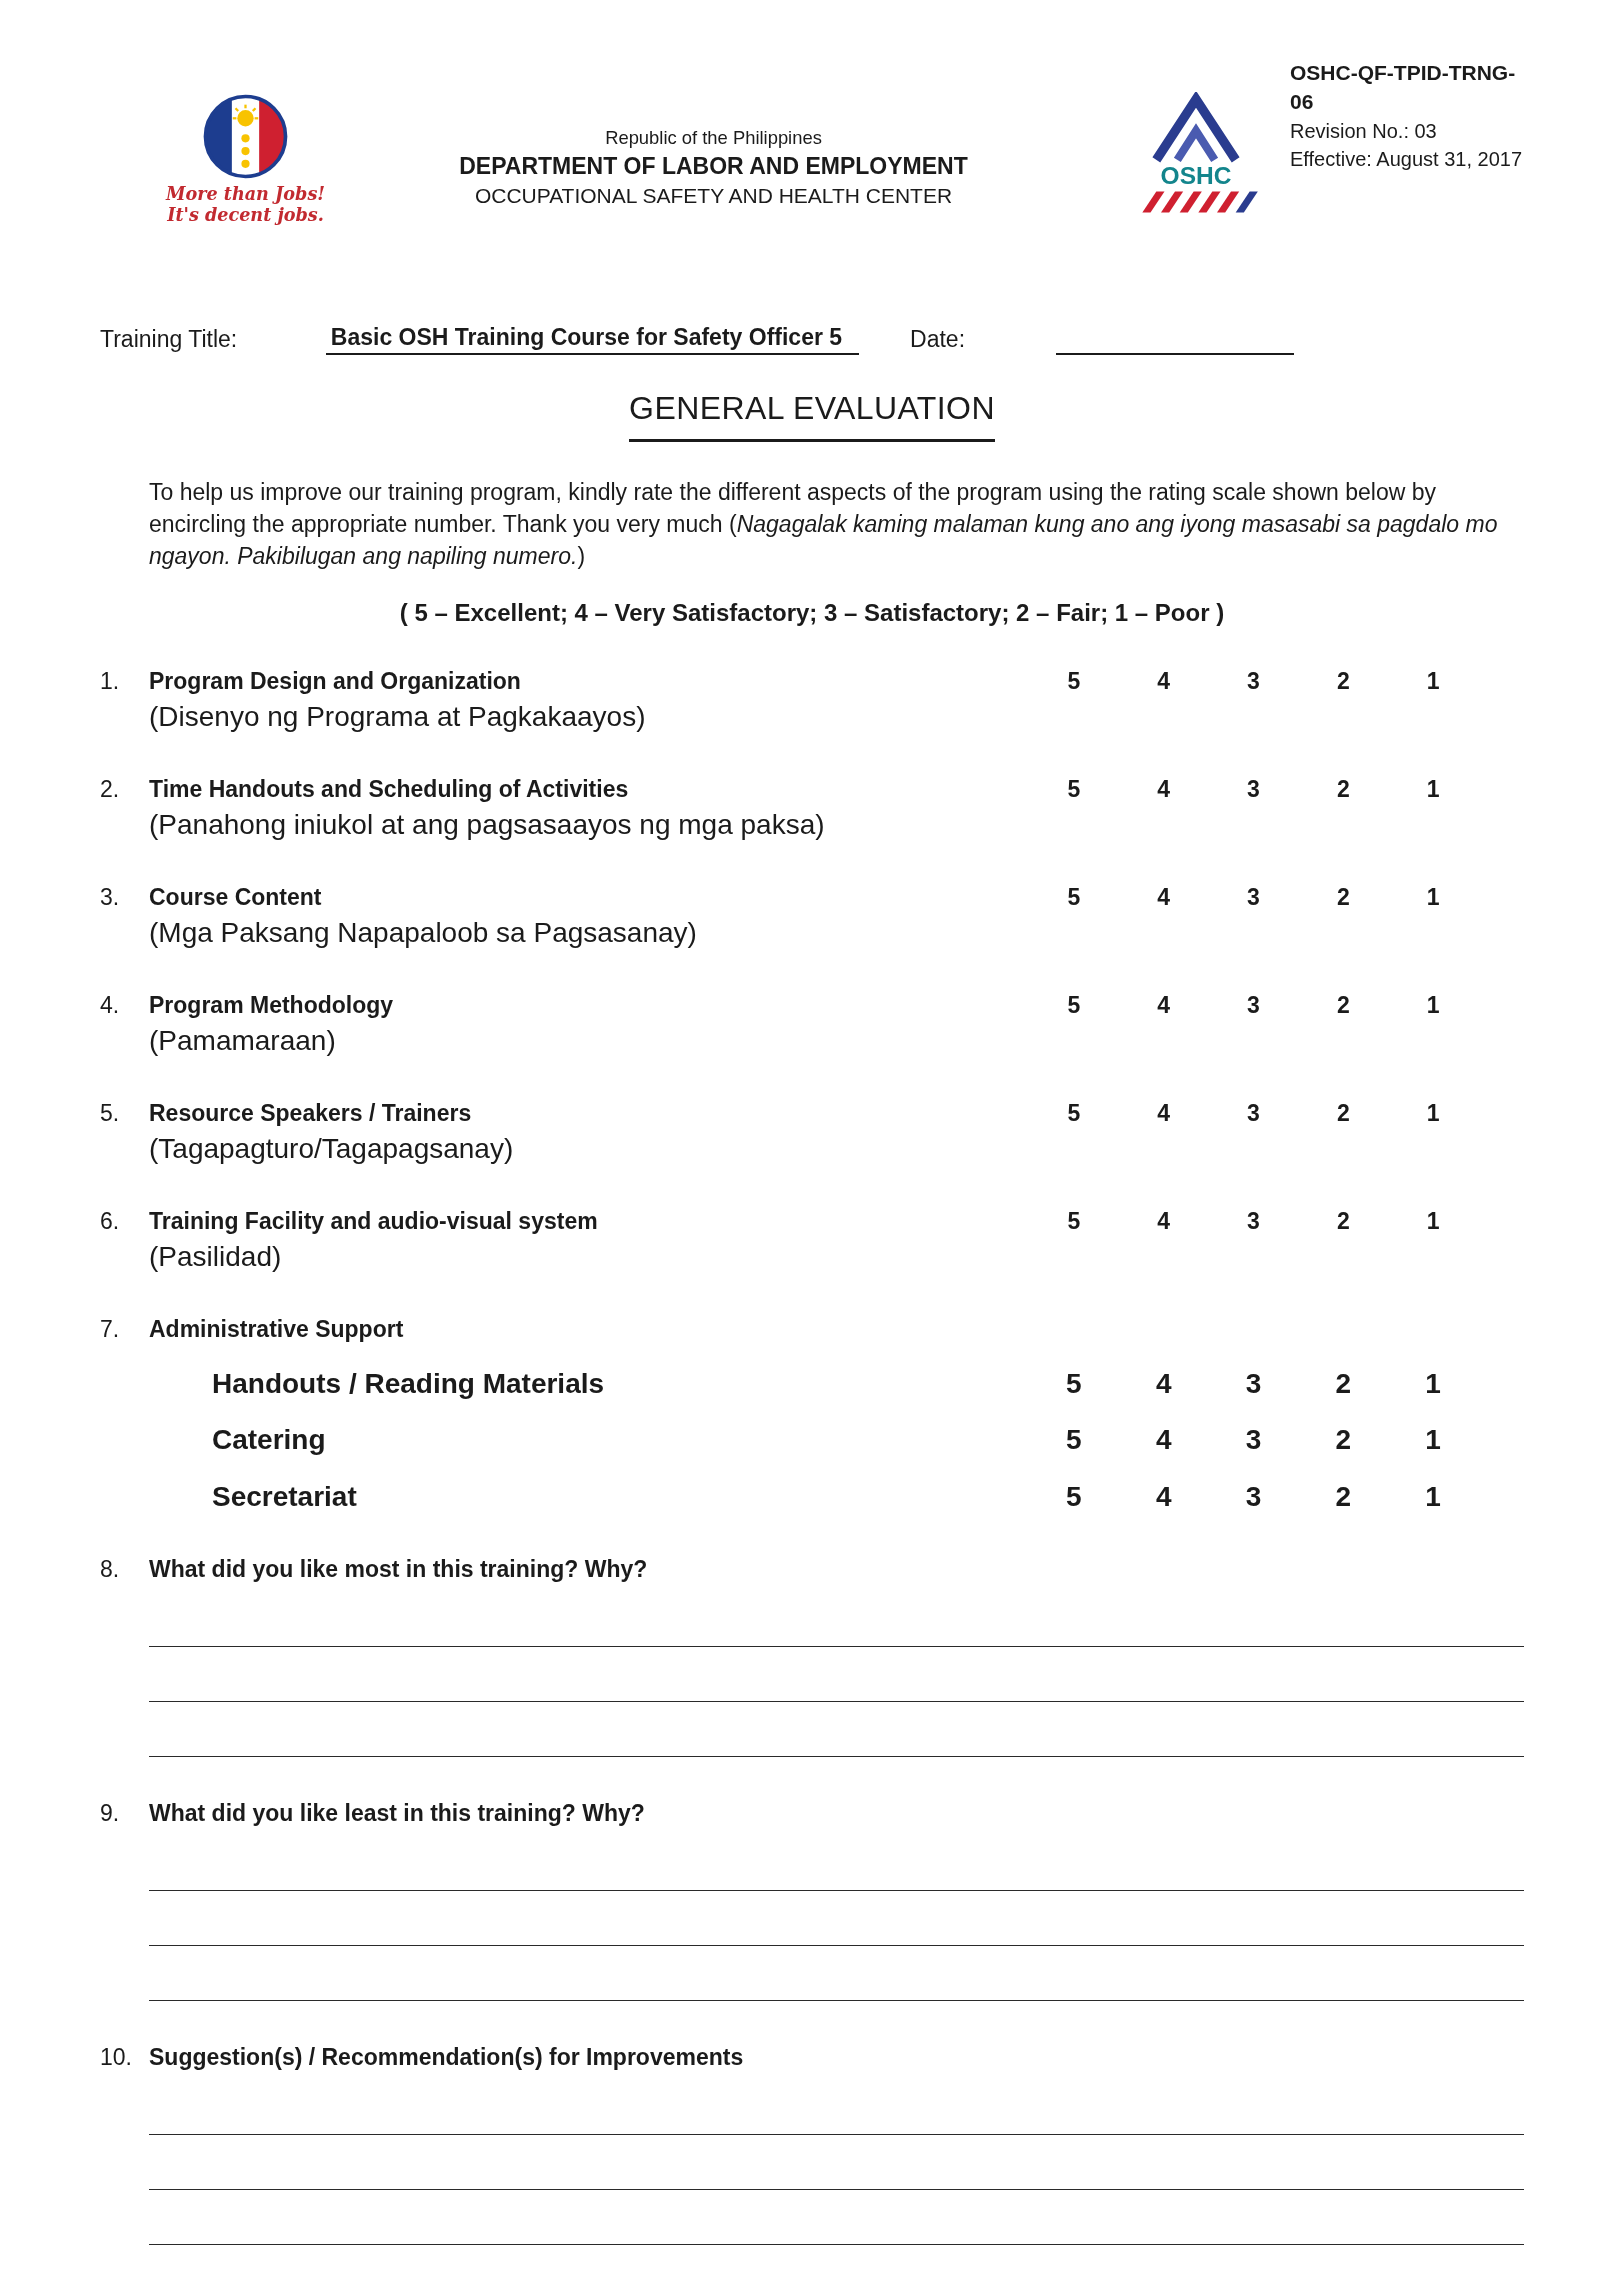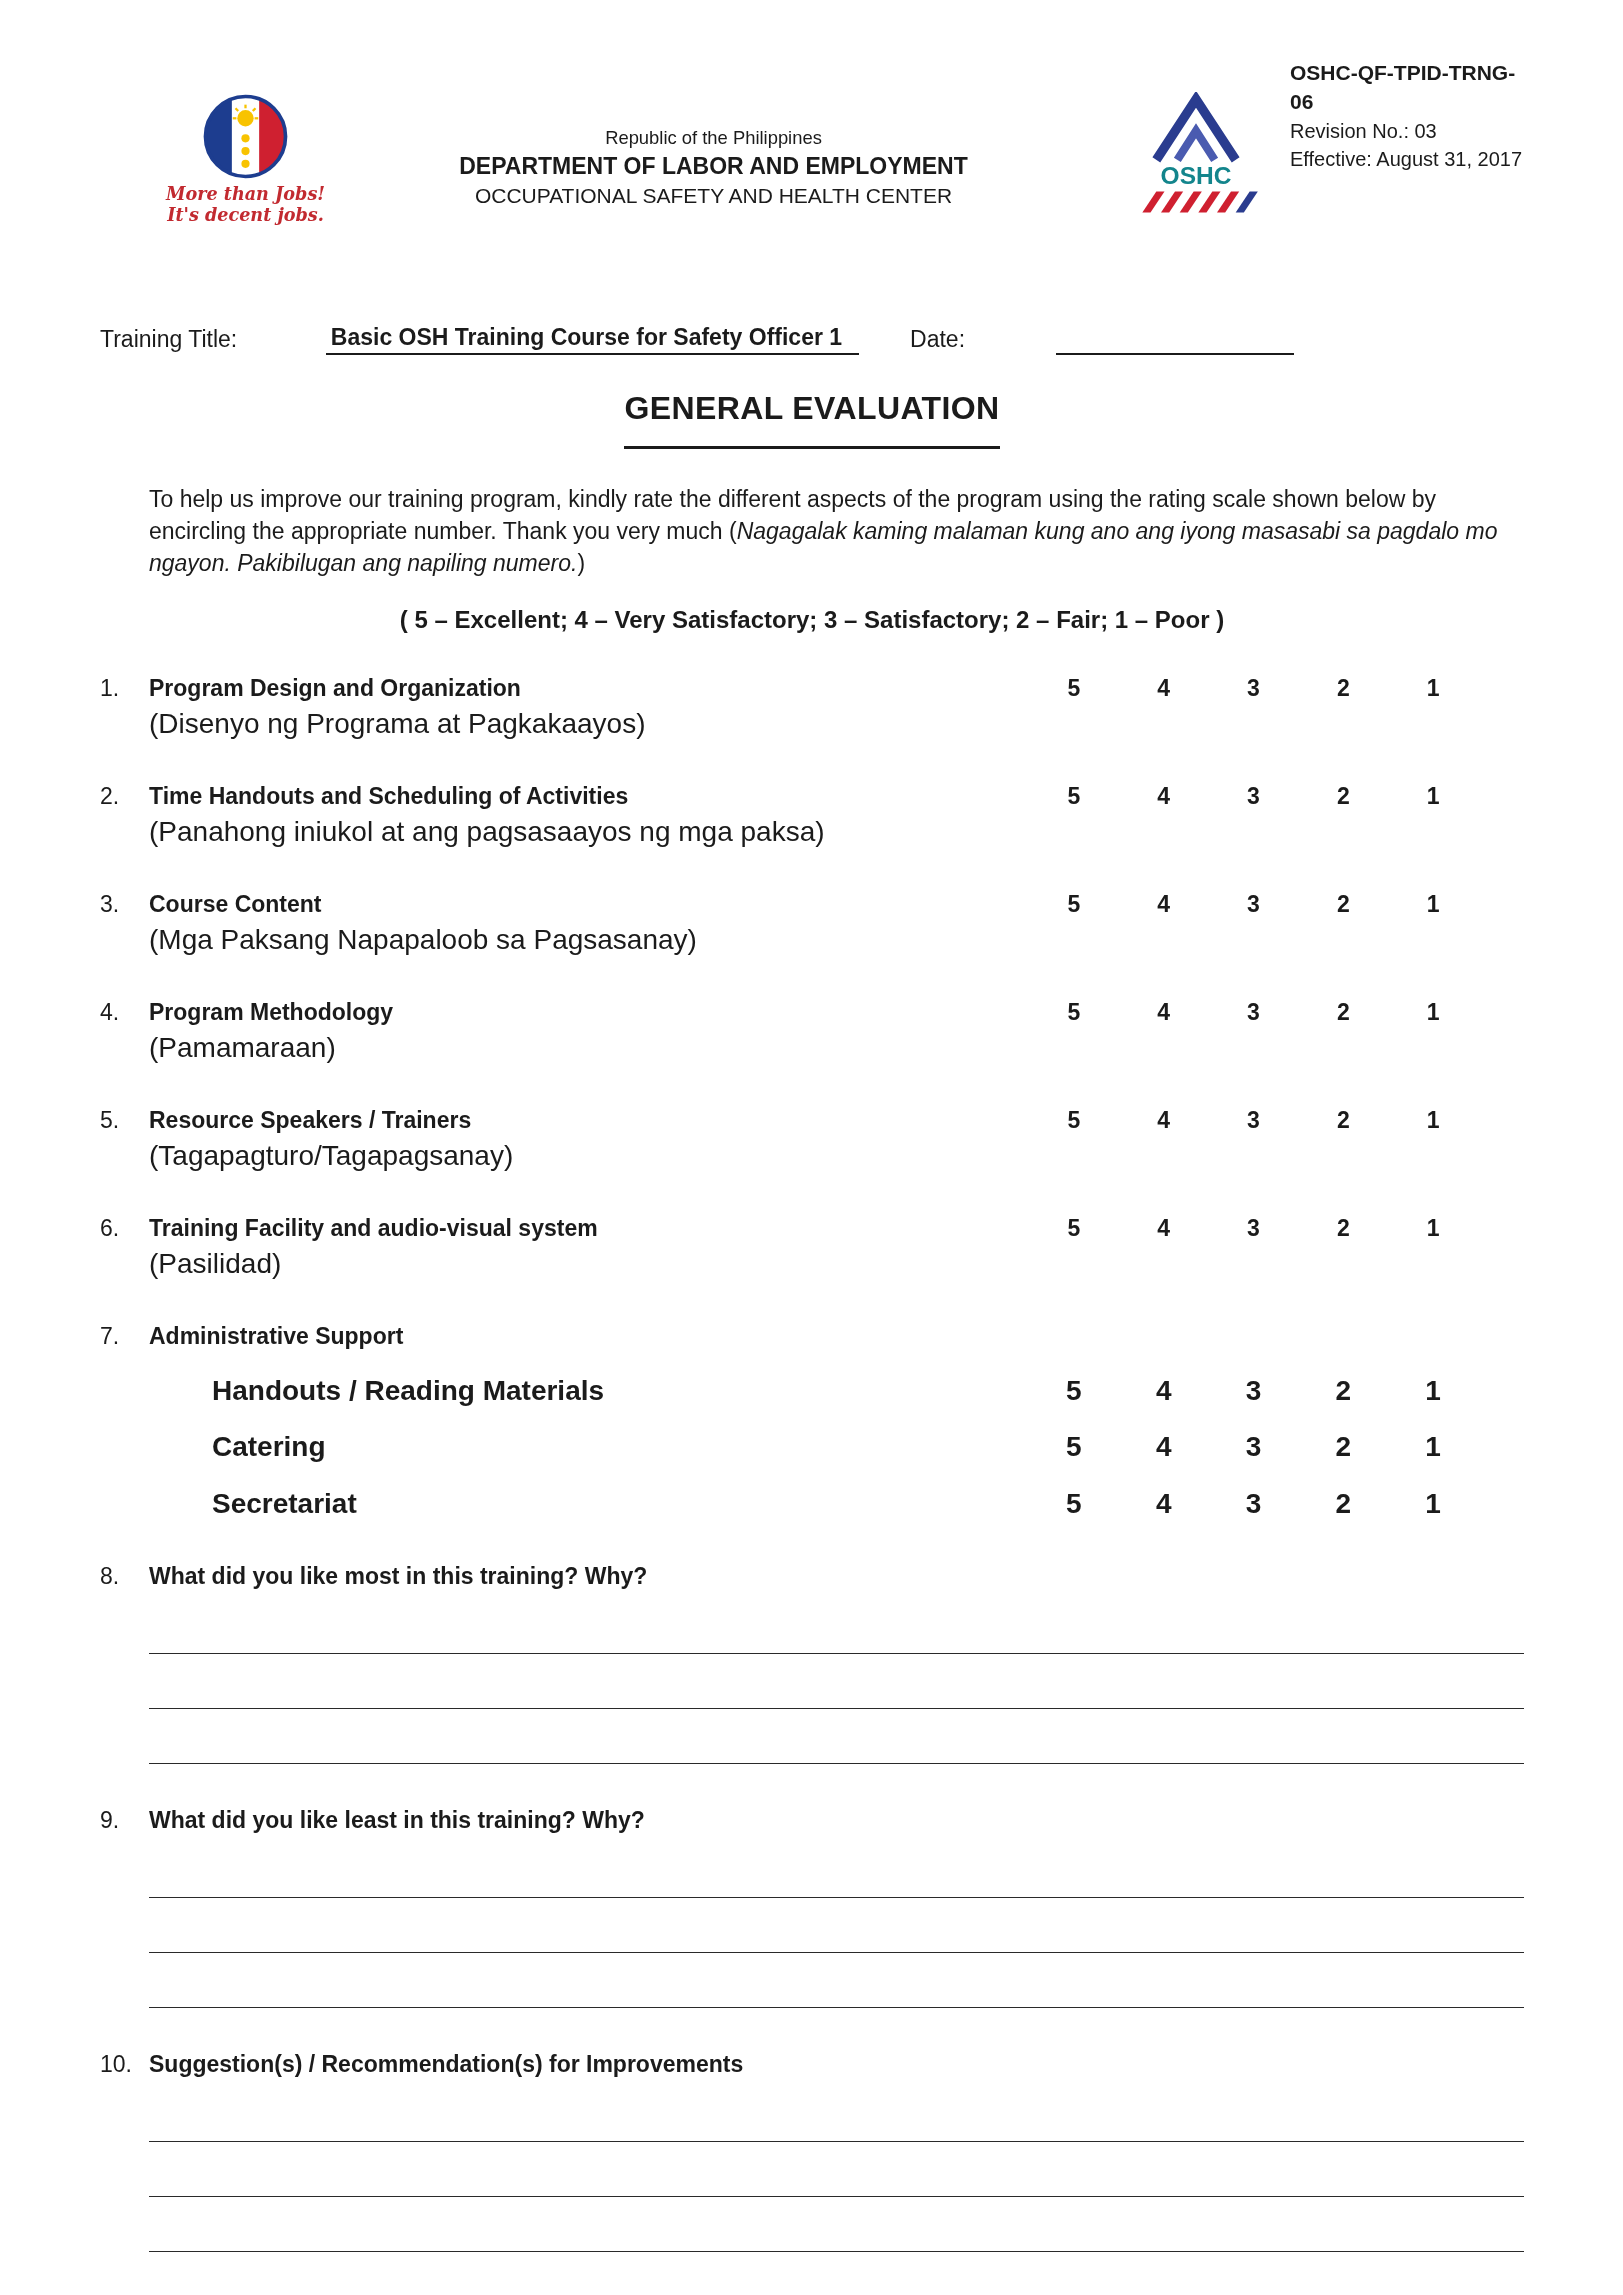--- a/index.html
+++ b/index.html
@@ -26,21 +26,21 @@
 
   
   .training-row { display: flex; align-items: flex-end; margin-top: 37px; font-size: 23px; }
   .t-label { padding-bottom: 2.3px; }
   .t-title { font-weight: bold; border-bottom: 2.3px solid #1b1b1b; padding: 0 17px 2.3px 4.6px; margin-left: 89px; }
   .d-label { margin-left: 51px; padding-bottom: 2.3px; margin-top: 24px; }
   .d-blank { width: 238px; border-bottom: 2.3px solid #1b1b1b; margin-left: 91px; height: 26px; }
 
   
   .page-title-wrap { text-align: center; margin-top: 35px; }
-  .page-title { display: inline-block; font-size: 32px; font-weight: bold; border-bottom: 3.1px solid #1b1b1b; padding-bottom: 19px; letter-spacing: 0.4px; }
+  .page-title { display: inline-block; font-size: 32px; font-weight: normal; border-bottom: 3.1px solid #1b1b1b; padding-bottom: 12px; letter-spacing: 0.4px; }
 
   
   .intro { margin: 35px 0 0 49px; width: 1381px; font-size: 23px; line-height: 1.38; }
   .intro .it { font-style: italic; }
   .scale-line { text-align: center; font-weight: bold; font-size: 24px; margin-top: 26px; }
 
   
   .items { margin-top: 41px; }
   .item + .item { margin-top: 43px; }
   .item-head { display: flex; align-items: baseline; font-size: 23px; }
@@ -117,21 +117,21 @@
 
     <div class="form-meta">
       <div class="fm-code">OSHC-QF-TPID-TRNG-06</div>
       <div>Revision No.: 03</div>
       <div>Effective: August 31, 2017</div>
     </div>
   </header>
 
   <div class="training-row">
     <span class="t-label">Training Title:</span>
-    <span class="t-title">Basic OSH Training Course for Safety Officer 1</span>
+    <span class="t-title">Basic OSH Training Course for Safety Officer 5</span>
     <span class="d-label">Date:</span>
     <span class="d-blank"></span>
   </div>
 
   <div class="page-title-wrap">
     <span class="page-title">GENERAL EVALUATION</span>
   </div>
 
   <p class="intro"><span>To help us improve our training program, kindly rate the different aspects of the program using the rating scale shown below by encircling the appropriate number. Thank you very much (</span><span class="it">Nagagalak kaming malaman kung ano ang iyong masasabi sa pagdalo mo ngayon.  Pakibilugan ang napiling numero.</span><span>)</span></p>
 

